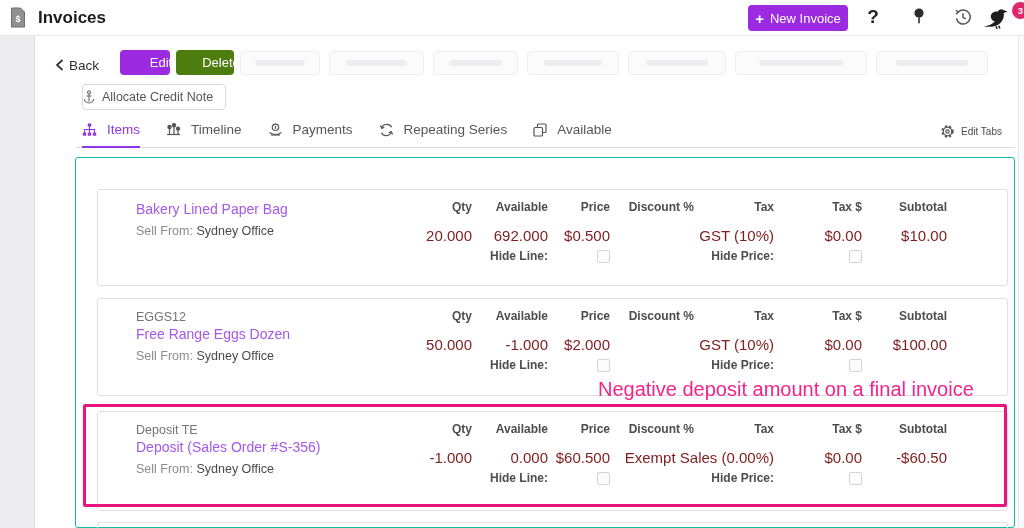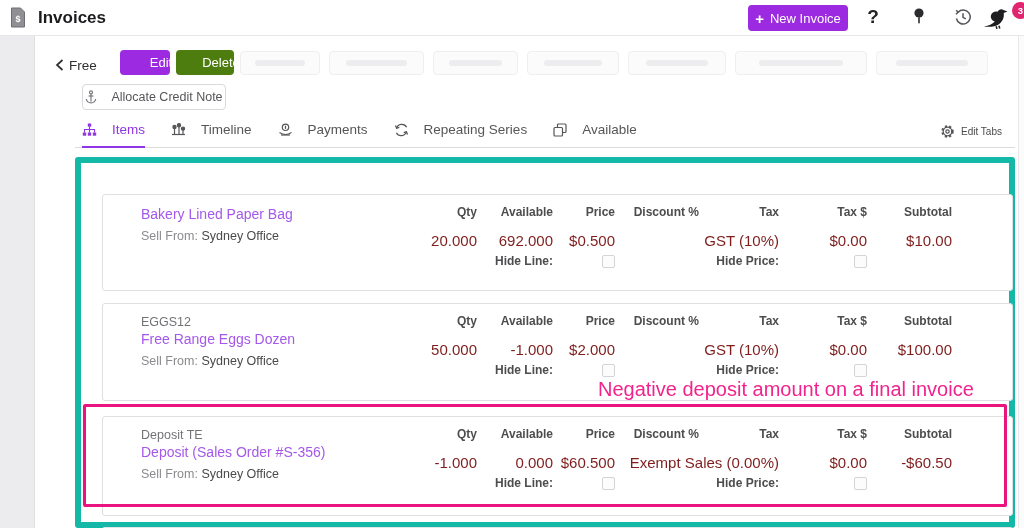--- a/index.html
+++ b/index.html
@@ -33,35 +33,35 @@
     gap:5px; background:none; border:none; font-family:inherit; font-size:13.5px; color:#2f2f31; cursor:pointer; }
   .btn-solid { position:absolute; top:50px; height:25px; border:none; border-radius:4px; color:#fff;
     font-size:13px; font-family:inherit; display:flex; align-items:center; justify-content:center;
     gap:5px; cursor:pointer;padding-left:27px; }
   .btn-edit { left:120px; width:50px; background:#9b2ae0; }
   .btn-delete { left:176px; width:58px; background:#4d7c0f; }
   .ghost { position:absolute; top:51px; height:24px; border:1px solid #efeff1; background:#fbfbfc;
     border-radius:4px; display:flex; align-items:center; justify-content:center; }
   .ghost i { display:block; height:6px; width:65%; background:#ededef; border-radius:3px; }
   .allocate-btn { position:absolute; left:82px; top:84px; width:144px; height:26px; background:#fff;
-    border:1px solid #d9d9db; border-radius:4px; display:flex; align-items:center; justify-content:center;
-    gap:14px; font-size:12.5px; color:#56565a; font-family:inherit; cursor:pointer; }
+    border:1px solid #d9d9db; border-radius:4px; display:flex; align-items:center; justify-content:flex-start;
+    gap:7px; font-size:12.5px; color:#56565a; font-family:inherit; cursor:pointer; }
 
   
   .tabs-row { position:absolute; left:75px; top:118px; width:940px; height:30px;
     border-bottom:1px solid #dcdcde; display:flex; align-items:flex-end; padding-left:7px; gap:26px; }
-  .tab { display:flex; align-items:center; gap:15px; font-size:13.5px; color:#565658;
+  .tab { display:flex; align-items:center; gap:10px; font-size:13.5px; color:#565658;
     padding-bottom:9px; cursor:pointer; border-bottom:2px solid transparent; margin-bottom:-1px; }
   .tab.active { color:#8f36e4; border-bottom-color:#8f36e4; }
   .edit-tabs { position:absolute; left:940px; top:124px; display:flex; align-items:center; gap:6px;
     font-size:10px; color:#4a4a4c; background:none; border:none; font-family:inherit; cursor:pointer; }
 
   
   .items-panel { position:absolute; left:75px; top:157px; width:940px; height:371px;
-    background:#fff; border:6px solid #14b8a6; border-radius:3px; }
+    background:#fff; border:1px solid #14b8a6; border-radius:3px; }
   .item-card { position:absolute; left:21px; width:911px; background:#fff;
     border:1px solid #dfdfe1; border-radius:3px; }
   .card-0 { top:31px; height:97px; }
   .card-1 { top:140px; height:98px; }
   .card-2 { top:253px; height:100px; }
   .card-peek { position:absolute; left:21px; top:364px; width:911px; height:8px;
     border:1px solid #e5e5e7; border-bottom:none; border-radius:3px 3px 0 0; }
 
   .info { position:absolute; left:38px; top:10px; }
   .sku { font-size:12.5px; color:#737377; line-height:16px; }
@@ -132,21 +132,21 @@
   <span class="badge">3</span>
 </div>
 
 <div class="left-gutter"></div>
 <div class="scrollbar"></div>
 
 <button class="back-btn">
   <svg width="9" height="12" viewBox="0 0 9 12" fill="none" stroke="#2f2f31" stroke-width="1.7">
       <polyline points="7.5,1 2,6 7.5,11"></polyline>
     </svg>
-  <span>Free</span>
+  <span>Back</span>
 </button>
 
 <button class="btn-solid btn-edit">
   <svg width="12" height="12" viewBox="0 0 12 12" fill="none" stroke="#fff" stroke-width="1.2">
     <path d="M10.5,7 V11 H1 V1.5 H5"></path>
       <path d="M4,8.2 L10,2.2 L9,1.2 L3,7.2 L2.7,8.5 Z" fill="#fff"></path>
   </svg>
   <span>Edit</span>
 </button>
 

